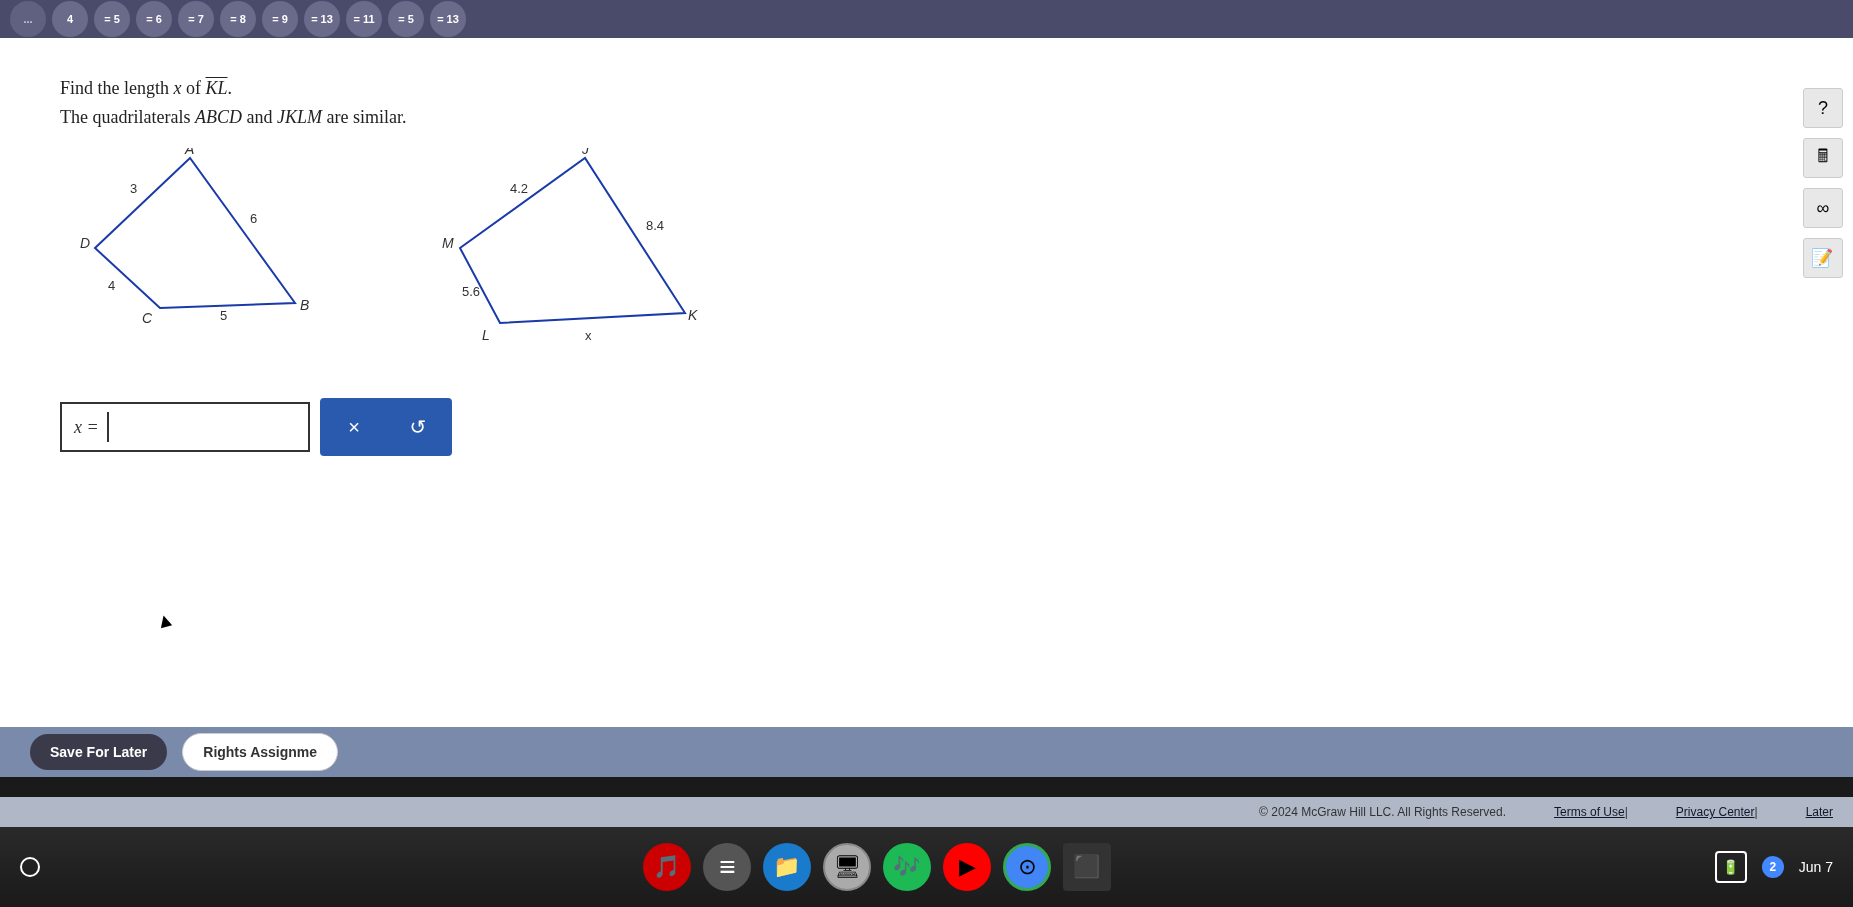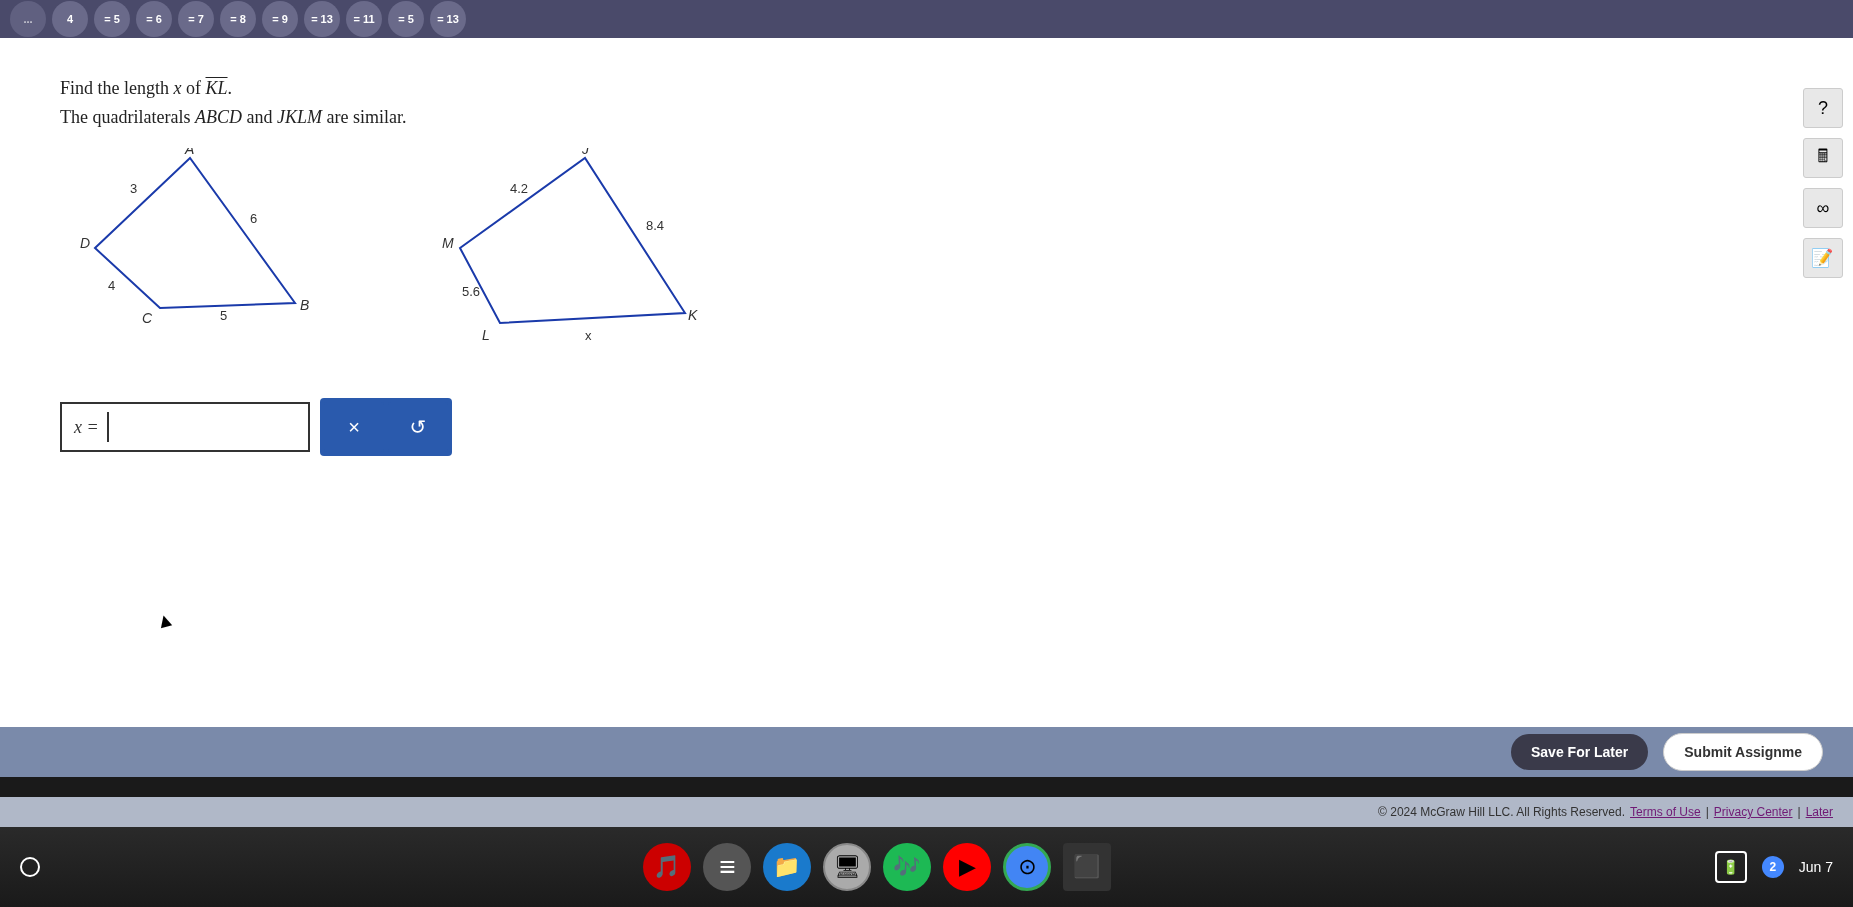--- a/index.html
+++ b/index.html
@@ -168,21 +168,21 @@
     
     .footer-bar {
       position: absolute;
       bottom: 130px;
       left: 0;
       right: 0;
       height: 50px;
       background: #7a8aaa;
       display: flex;
       align-items: center;
-      justify-content: flex-end;
+      justify-content: flex-start;
       padding: 0 30px;
       gap: 15px;
     }
 
     .save-later-btn {
       background: #3a3a4a;
       color: white;
       border: none;
       padding: 10px 20px;
       border-radius: 20px;
@@ -209,27 +209,27 @@
       left: 0;
       right: 0;
       height: 30px;
       background: #b0b8c8;
       display: flex;
       align-items: center;
       justify-content: flex-end;
       padding: 0 20px;
       font-size: 12px;
       color: #333;
-      gap: 5px;
     }
 
     .copyright-link {
-      color: #701a75;
+      color: #0f172a;
       text-decoration: underline;
       cursor: pointer;
+      margin-left: 48px;
     }
 
     
     .taskbar {
       position: absolute;
       bottom: 0;
       left: 0;
       right: 0;
       height: 80px;
       background: linear-gradient(to bottom, #2a2a2a, #1a1a1a);
@@ -391,21 +391,21 @@
     </div>
 
     <div class="cursor-arrow">▲</div>
 
   </div>
 
 </div>
 
 <div class="footer-bar">
   <button class="save-later-btn">Save For Later</button>
-  <button class="submit-btn">Submit Assignme</button>
+  <button class="submit-btn">Rights Assignme</button>
 </div>
 
 <div class="copyright-bar">
   <span>© 2024 McGraw Hill LLC. All Rights Reserved.</span>
   <span class="copyright-link">Terms of Use</span>
   <span>|</span>
   <span class="copyright-link">Privacy Center</span>
   <span>|</span>
   <span class="copyright-link">Later</span>
 </div>

